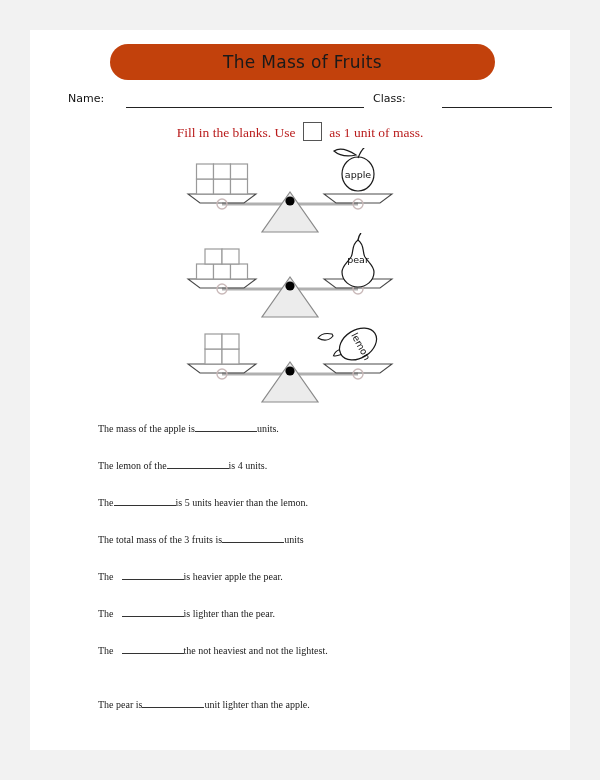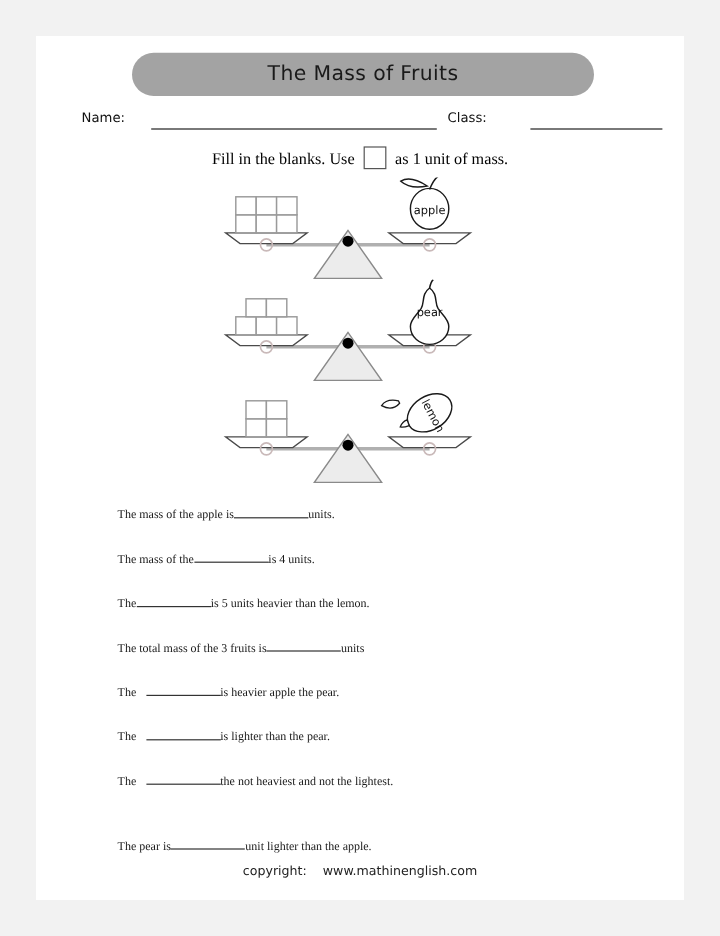--- a/index.html
+++ b/index.html
@@ -21,21 +21,21 @@
     height: 720px;
     background: #ffffff;
   }
   
   .title-pill {
     position: absolute;
     left: 80px;
     top: 14px;
     width: 385px;
     height: 36px;
-    background: #a3a3a3;
+    background: #c2410c;
     border-radius: 18px;
   }
   .title-text {
     position: absolute;
     left: 0;
     top: 0;
     width: 385px;
     height: 36px;
     line-height: 36px;
     text-align: center;
@@ -69,21 +69,21 @@
   .rule-name  { left: 88px;  top: 18px; width: 238px; }
   .rule-class { left: 404px; top: 18px; width: 110px; }
   
   .instr {
     position: absolute;
     left: 0;
     top: 93px;
     width: 540px;
     text-align: center;
     font-size: 13.5px;
-    color: #000000;
+    color: #b91c1c;
   }
   .instr span { vertical-align: middle; }
   .unit-box {
     display: inline-block;
     width: 17px;
     height: 17px;
     border: 1.2px solid #555;
     background: #fff;
     vertical-align: middle;
     margin: 0 4px;
@@ -225,27 +225,23 @@
               <path d="M178,26 q-5,-1 -7,-3 q4,-3 8,-2 z" fill="#fff" stroke="#1a1a1a" stroke-width="1.1"></path>
             </g>
             <path d="M172,16 q-10,-2 -14,4 q9,5 15,-2 z" fill="#fff" stroke="#1a1a1a" stroke-width="1.1"></path>
             <text x="198" y="30" text-anchor="middle" font-family="&quot;DejaVu Sans&quot;, sans-serif" font-size="9.5" fill="#111" transform="rotate(62 198 30)">lemon</text>
           </g>
         </svg></div>
   </div>
 
   <div class="questions">
       <div class="q" style="top: 0px;"><span>The mass of the apple is</span><span class="blank" style="width: 62px;"></span><span>units.</span></div>
-      <div class="q" style="top: 37px;"><span>The mass of the</span><span class="blank" style="width: 62px;"></span><span>is 4 units.</span></div>
+      <div class="q" style="top: 37px;"><span>The lemon of the</span><span class="blank" style="width: 62px;"></span><span>is 4 units.</span></div>
       <div class="q" style="top: 74px;"><span>The</span><span class="blank" style="width: 62px;"></span><span>is 5 units heavier than the lemon.</span></div>
       <div class="q" style="top: 111px;"><span>The total mass of the 3 fruits is</span><span class="blank" style="width: 62px;"></span><span>units</span></div>
       <div class="q" style="top: 148px;"><span>The</span><span class="pre-sp" style="width: 8px;"></span><span class="blank" style="width: 62px;"></span><span>is heavier apple the pear.</span></div>
       <div class="q" style="top: 185px;"><span>The</span><span class="pre-sp" style="width: 8px;"></span><span class="blank" style="width: 62px;"></span><span>is lighter than the pear.</span></div>
       <div class="q" style="top: 222px;"><span>The</span><span class="pre-sp" style="width: 8px;"></span><span class="blank" style="width: 62px;"></span><span>the not heaviest and not the lightest.</span></div>
       <div class="q" style="top: 276px;"><span>The pear is</span><span class="blank" style="width: 62px;"></span><span>unit lighter than the apple.</span></div>
     </div>
 
-  <div class="footer">
-    <span class="cw">copyright:</span>
-    <span>www.mathinenglish.com</span>
-  </div>
 
 </div>
 
 </body></html>

